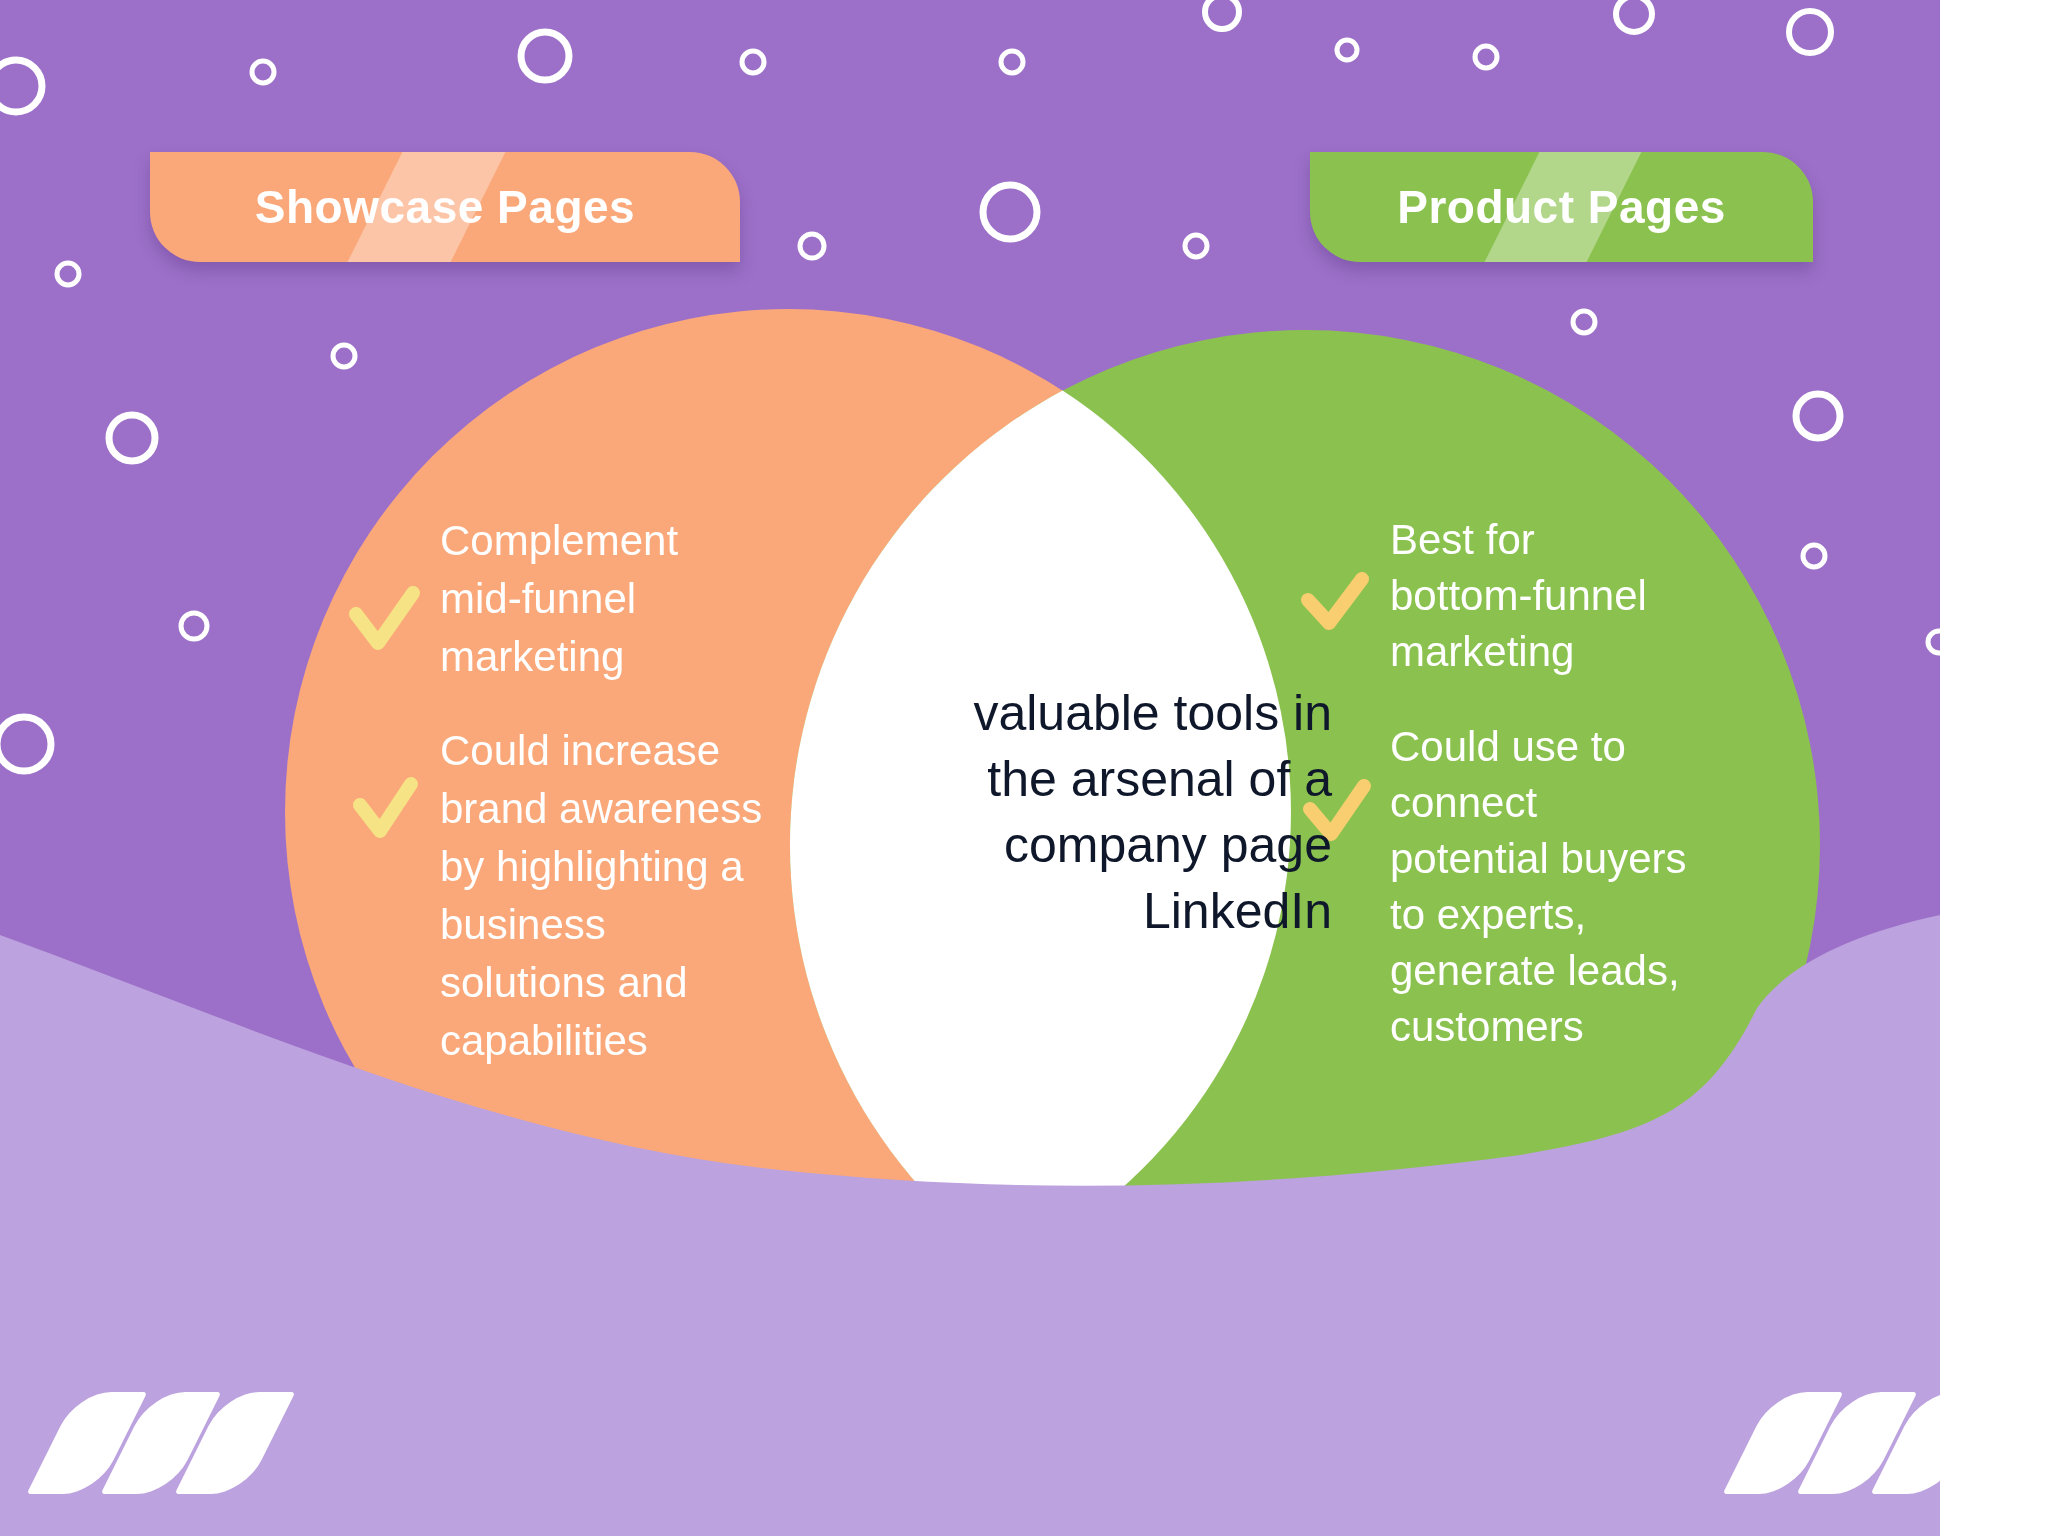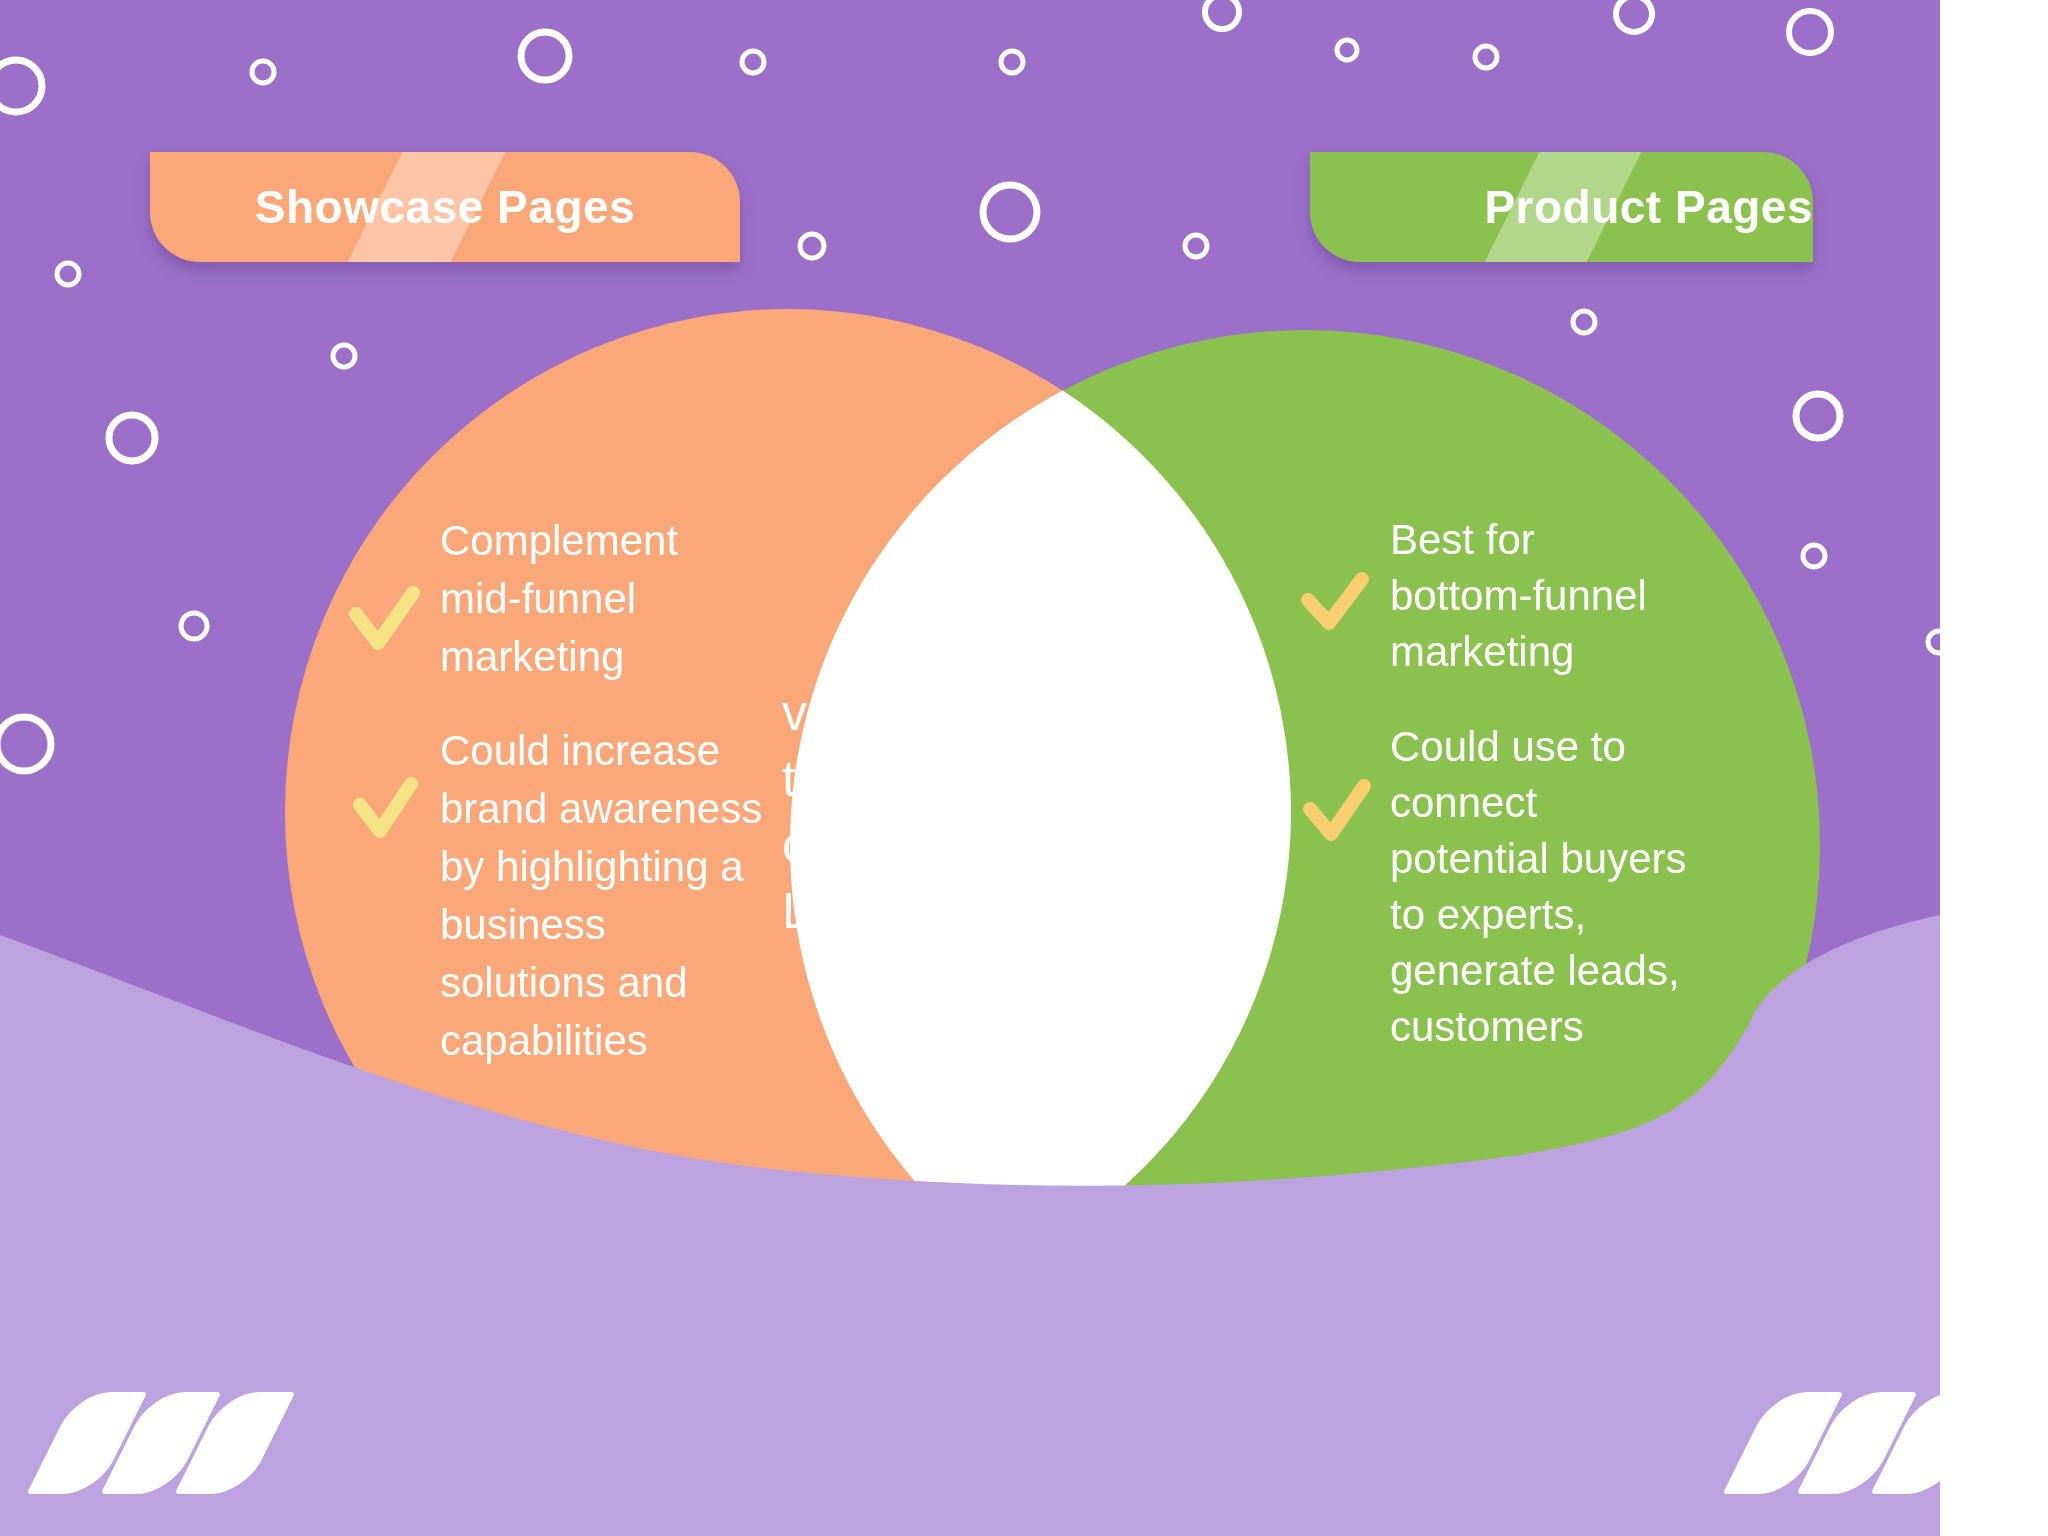--- a/index.html
+++ b/index.html
@@ -9,42 +9,42 @@
     font-family:"Liberation Sans","DejaVu Sans",sans-serif;
   }
   #shapes{position:absolute;left:0;top:0;width:2048px;height:1536px;}
   .label{
     position:absolute;top:152px;height:110px;
     display:flex;align-items:center;justify-content:center;
     border-radius:0 50px 0 50px;overflow:hidden;
     box-shadow:0 9px 16px rgba(70,35,110,0.28);
   }
   .label-showcase{left:150px;width:590px;background:#FAA87A;}
-  .label-product{left:1310px;width:503px;background:#8BC24F;justify-content:flex-end;}
+  .label-product{left:1310px;width:503px;background:#8BC24F;}
   .label-stripe{
     position:absolute;top:-6px;height:122px;width:103px;
     background:rgba(255,255,255,0.34);
     transform:skewX(-26.5deg);
   }
   .label-stripe.s-left{left:225px;}
   .label-stripe.s-right{left:202px;width:102px;}
   .label-text{
     position:relative;color:#FFFFFF;font-size:46px;font-weight:600;
     letter-spacing:0.5px;
   }
   .bullet-lines{position:absolute;color:#FFFFFF;font-size:42px;font-weight:500;}
   .bullet-lines div{line-height:58px;white-space:nowrap;}
   .b-left-1{left:440px;top:512px;}
   .b-left-2{left:440px;top:722px;}
   .b-right-1{left:1390px;top:512px;}
   .b-right-2{left:1390px;top:719px;}
   .b-right-1 div,.b-right-2 div{line-height:56px;}
   .center-text{
     position:absolute;left:782px;top:680px;width:550px;
-    text-align:left;color:#ffffff;font-size:50px;font-weight:500;
+    text-align:right;color:#0f172a;font-size:50px;font-weight:500;
   }
   .center-text div{line-height:66px;white-space:nowrap;}
   .logo{position:absolute;width:270px;height:102px;}
   .logo-left{left:52px;top:1392px;}
   .logo-right{left:1748px;top:1392px;}
   .blade{
     position:absolute;top:0;width:70px;height:102px;background:#FFFFFF;
     transform:skewX(-26.5deg);border-radius:34px 4px 34px 4px;
   }
   .blade.b1{left:0;}

